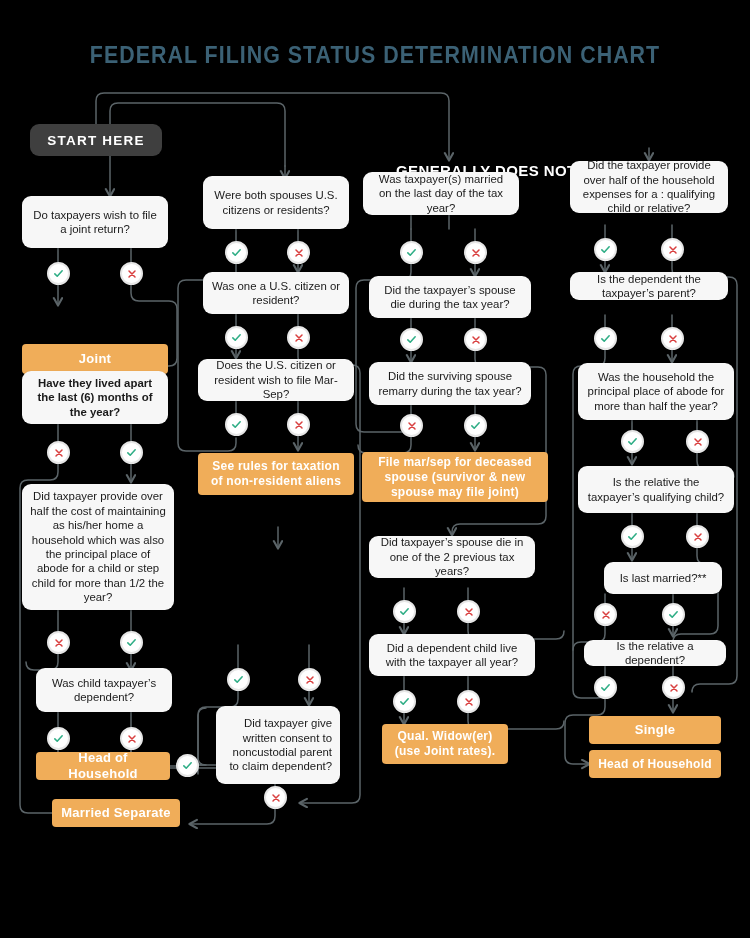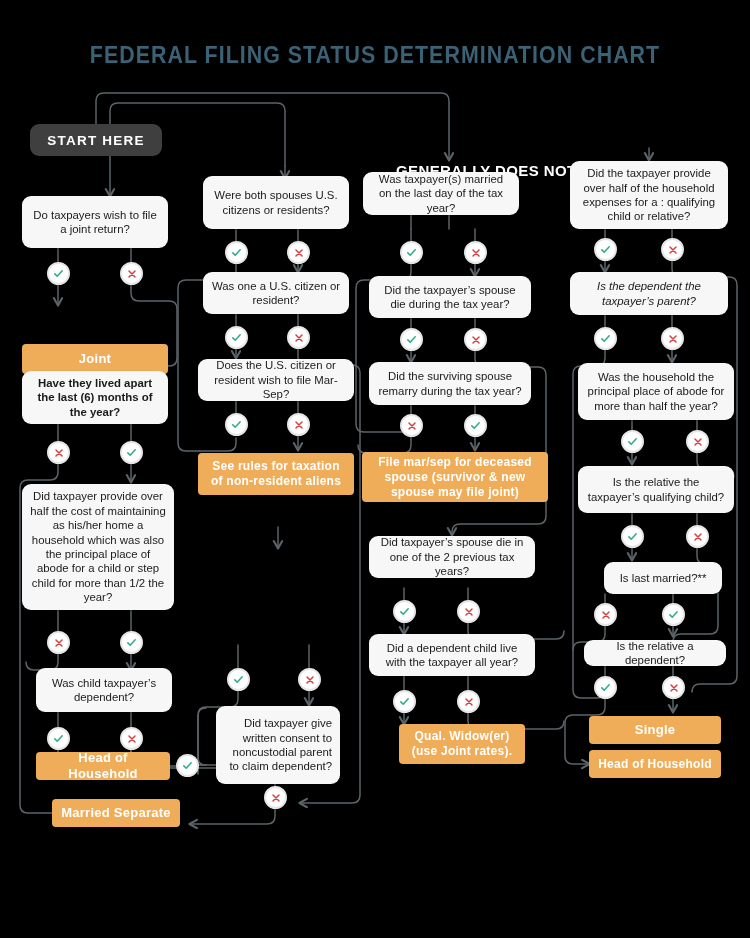--- a/index.html
+++ b/index.html
@@ -378,35 +378,35 @@
       <svg width="11" height="11" viewBox="0 0 12 12">
         <path d="M2,6.4 L4.6,9 L10,3" fill="none" stroke="#2fae86" stroke-width="1.7" stroke-linecap="round" stroke-linejoin="round"></path>
       </svg>
     </div>
   <div class="badge no" style="left:457px;top:690px;">
       <svg width="10" height="10" viewBox="0 0 12 12">
         <path d="M2.4,2.4 L9.6,9.6 M9.6,2.4 L2.4,9.6" fill="none" stroke="#d94040" stroke-width="1.8" stroke-linecap="round"></path>
       </svg>
     </div>
 
-  <div class="node res small" style="left:382px;top:724px;width:126px;height:40px;margin-left:17px;">Qual. Widow(er) (use Joint rates).</div>
-
-  <div class="node q" style="left:570px;top:161px;width:158px;height:68px;">Did the taxpayer provide over half of the household expenses for a : qualifying child or relative?</div>
+  <div class="node res small" style="left:382px;top:724px;width:126px;height:40px;">Qual. Widow(er) (use Joint rates).</div>
+
+  <div class="node q" style="left:570px;top:161px;width:158px;height:52px;">Did the taxpayer provide over half of the household expenses for a : qualifying child or relative?</div>
   <div class="badge yes" style="left:594px;top:238px;">
       <svg width="11" height="11" viewBox="0 0 12 12">
         <path d="M2,6.4 L4.6,9 L10,3" fill="none" stroke="#2fae86" stroke-width="1.7" stroke-linecap="round" stroke-linejoin="round"></path>
       </svg>
     </div>
   <div class="badge no" style="left:661px;top:238px;">
       <svg width="10" height="10" viewBox="0 0 12 12">
         <path d="M2.4,2.4 L9.6,9.6 M9.6,2.4 L2.4,9.6" fill="none" stroke="#d94040" stroke-width="1.8" stroke-linecap="round"></path>
       </svg>
     </div>
 
-  <div class="node q" style="left:570px;top:272px;width:158px;height:43px;font-style:italic;">Is the dependent the taxpayer’s parent?</div>
+  <div class="node q" style="left:570px;top:272px;width:158px;height:28px;">Is the dependent the taxpayer’s parent?</div>
   <div class="badge yes" style="left:594px;top:327px;">
       <svg width="11" height="11" viewBox="0 0 12 12">
         <path d="M2,6.4 L4.6,9 L10,3" fill="none" stroke="#2fae86" stroke-width="1.7" stroke-linecap="round" stroke-linejoin="round"></path>
       </svg>
     </div>
   <div class="badge no" style="left:661px;top:327px;">
       <svg width="10" height="10" viewBox="0 0 12 12">
         <path d="M2.4,2.4 L9.6,9.6 M9.6,2.4 L2.4,9.6" fill="none" stroke="#d94040" stroke-width="1.8" stroke-linecap="round"></path>
       </svg>
     </div>

